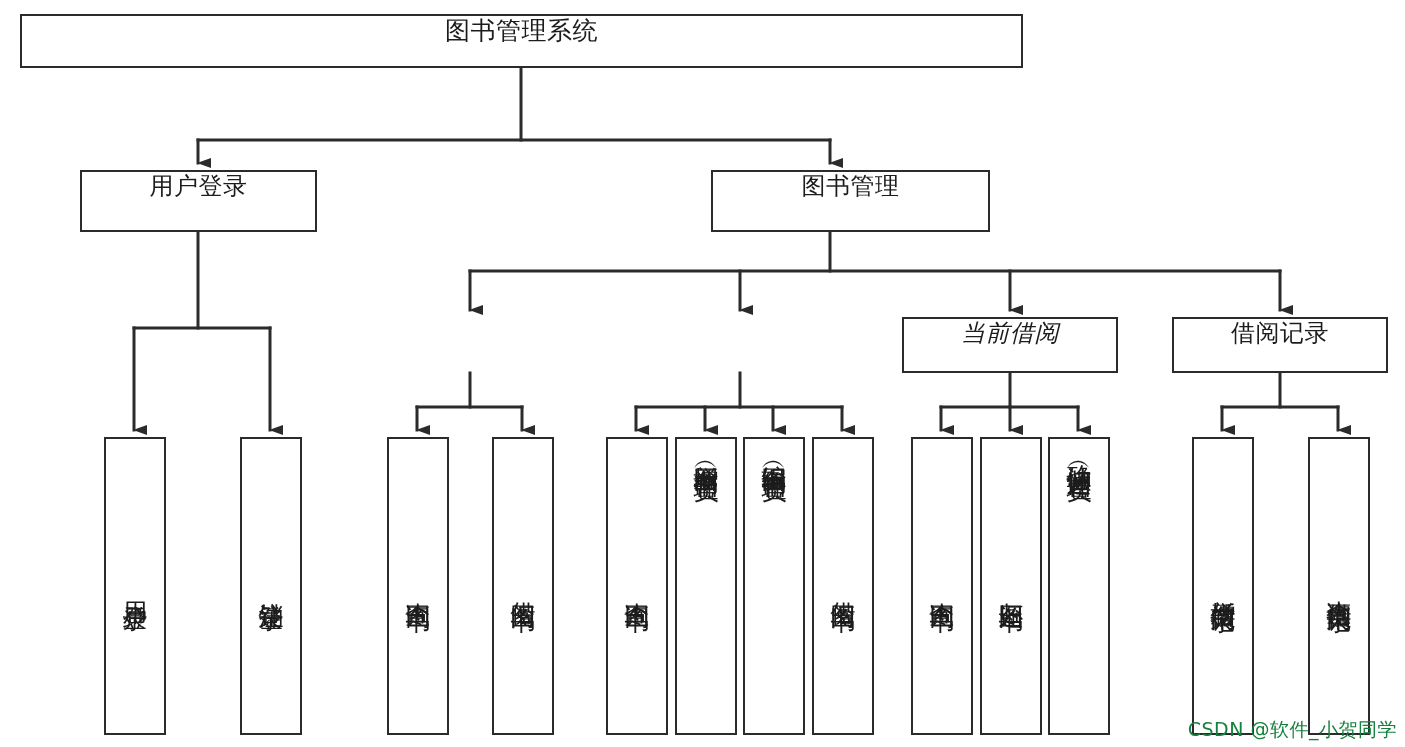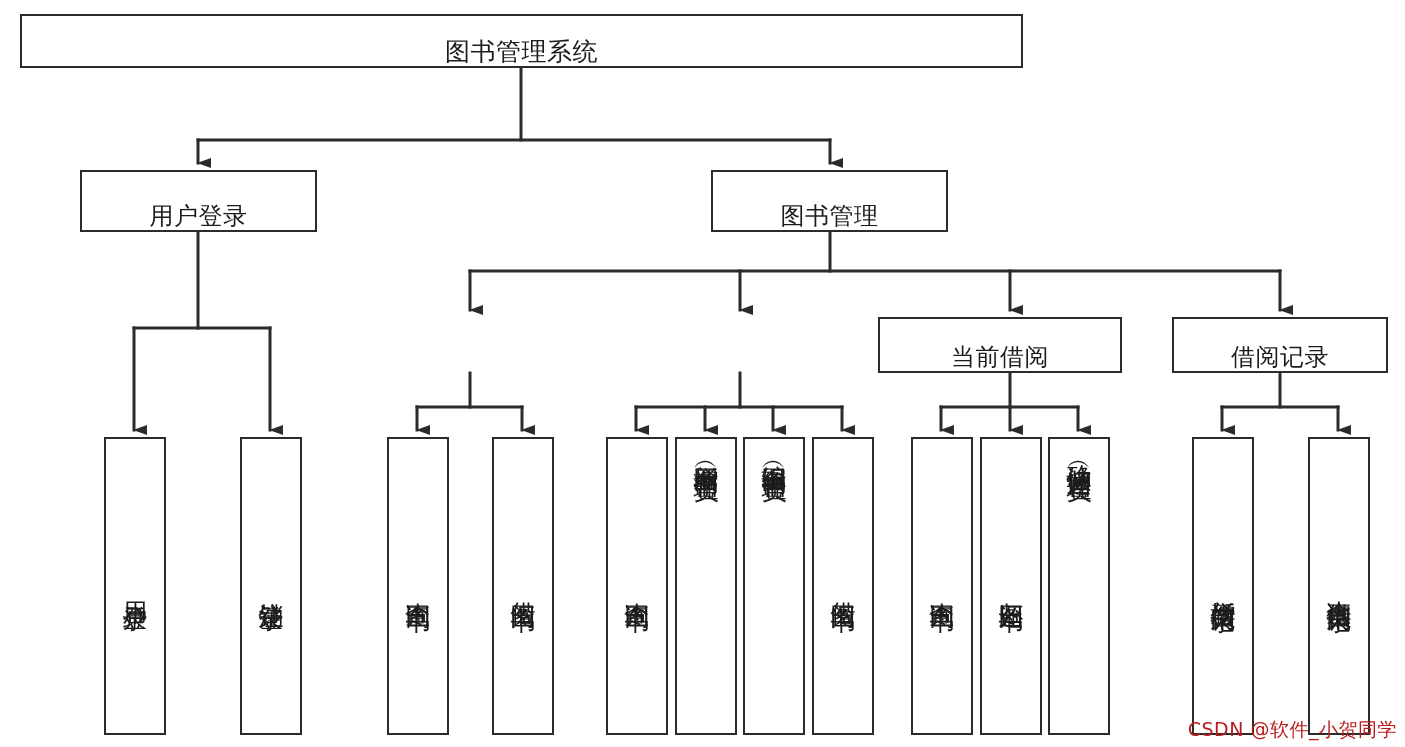--- a/index.html
+++ b/index.html
@@ -18,21 +18,21 @@
     position:absolute;left:0;top:0;width:1405px;height:747px;
     display:block;
   }
   
   .node{
     position:absolute;
     box-sizing:border-box;
     background:#ffffff;
     border:2.5px solid #2b2b2b;
     display:flex;
-    align-items:flex-end;
+    align-items:flex-start;
     justify-content:center;
     z-index:3;
   }
   .node-label{
     color:#1c1c1c;
     line-height:1.18;
     text-align:center;
     letter-spacing:0.5px;
     white-space:nowrap;
   }
@@ -60,21 +60,21 @@
   .node.leaf.centered{
     align-items:center;
     padding-top:0;
   }
   
   #watermark{
     position:absolute;
     right:8px;
     bottom:4px;
     font-size:19px;
-    color:#b91c1c;
+    color:#15803d;
     z-index:5;
     white-space:nowrap;
     letter-spacing:0.5px;
     font-family:"DejaVu Sans","Liberation Sans",sans-serif;
   }
 </style>
 </head>
 <body>
 
 <div id="diagram-root">
@@ -137,27 +137,27 @@
   </svg>
 
   <div class="node title" style="left:20px;top:14px;width:1003px;height:54px;">
     <span class="node-label h-label">图书管理系统</span>
   </div>
 
   <div class="node" style="left:80px;top:170px;width:237px;height:62px;">
     <span class="node-label h-label">用户登录</span>
   </div>
 
-  <div class="node" style="left:711px;top:170px;width:237px;height:62px;">
+  <div class="node" style="left:711px;top:170px;width:279px;height:62px;">
     <span class="node-label h-label">图书管理</span>
   </div>
 
 
 
-  <div class="node" style="left:878px;top:317px;width:244px;height:56px;">
+  <div class="node" style="left:902px;top:317px;width:216px;height:56px;font-style:italic;">
     <span class="node-label h-label">当前借阅</span>
   </div>
 
   <div class="node" style="left:1172px;top:317px;width:216px;height:56px;">
     <span class="node-label h-label">借阅记录</span>
   </div>
 
   <div class="node leaf centered" style="left:104px;top:437px;width:62px;height:298px;">
     <span class="node-label v-label">用户登录</span>
   </div>

